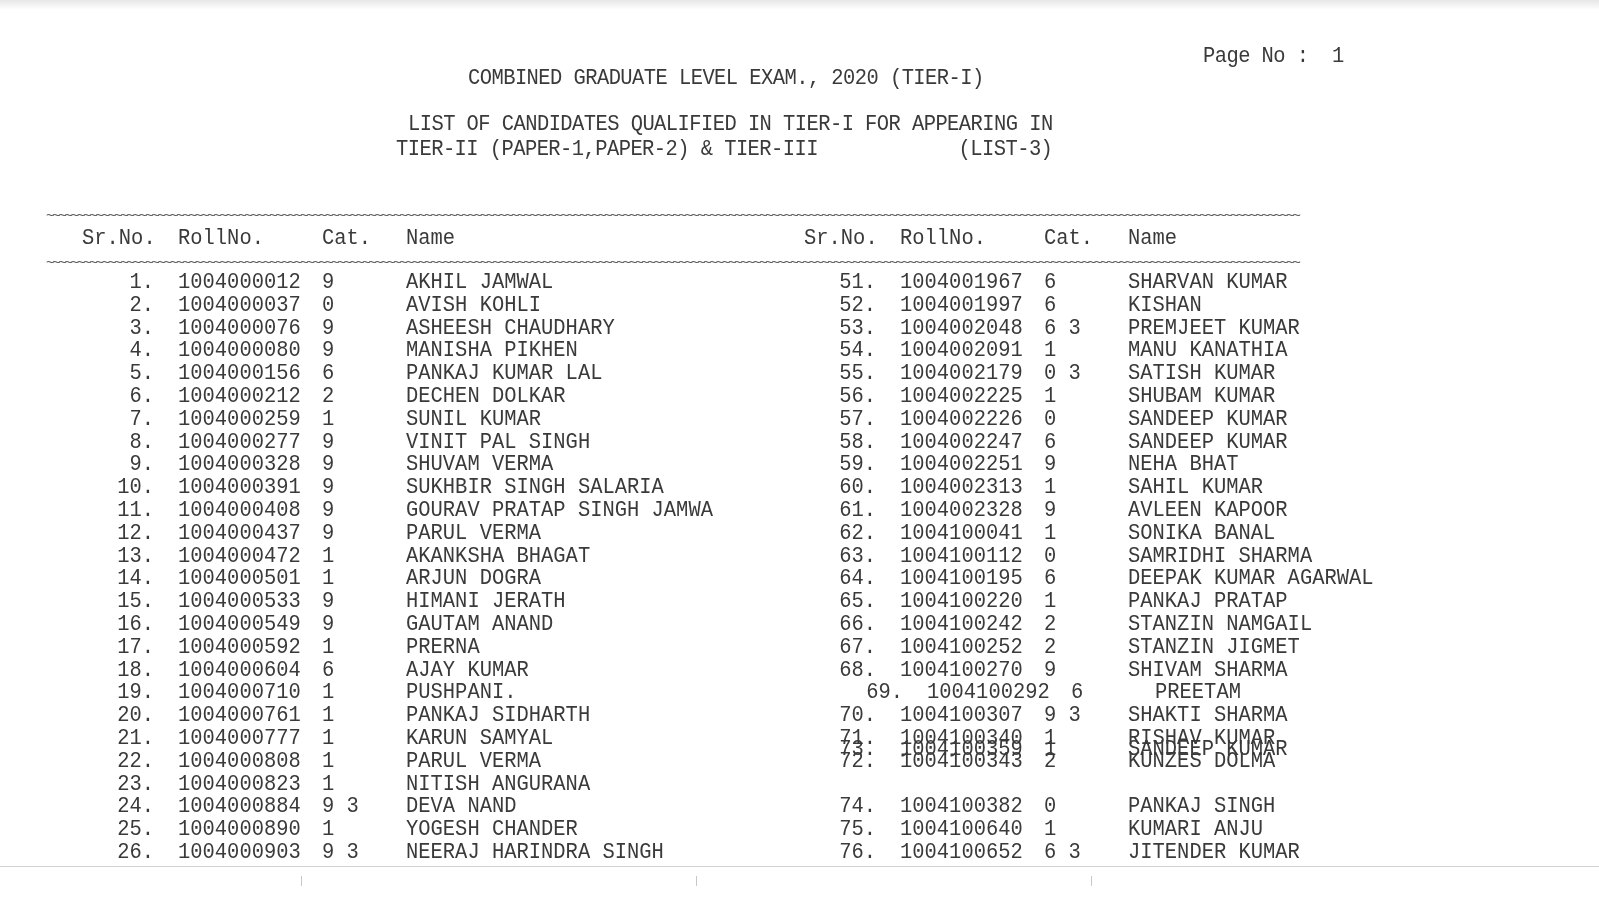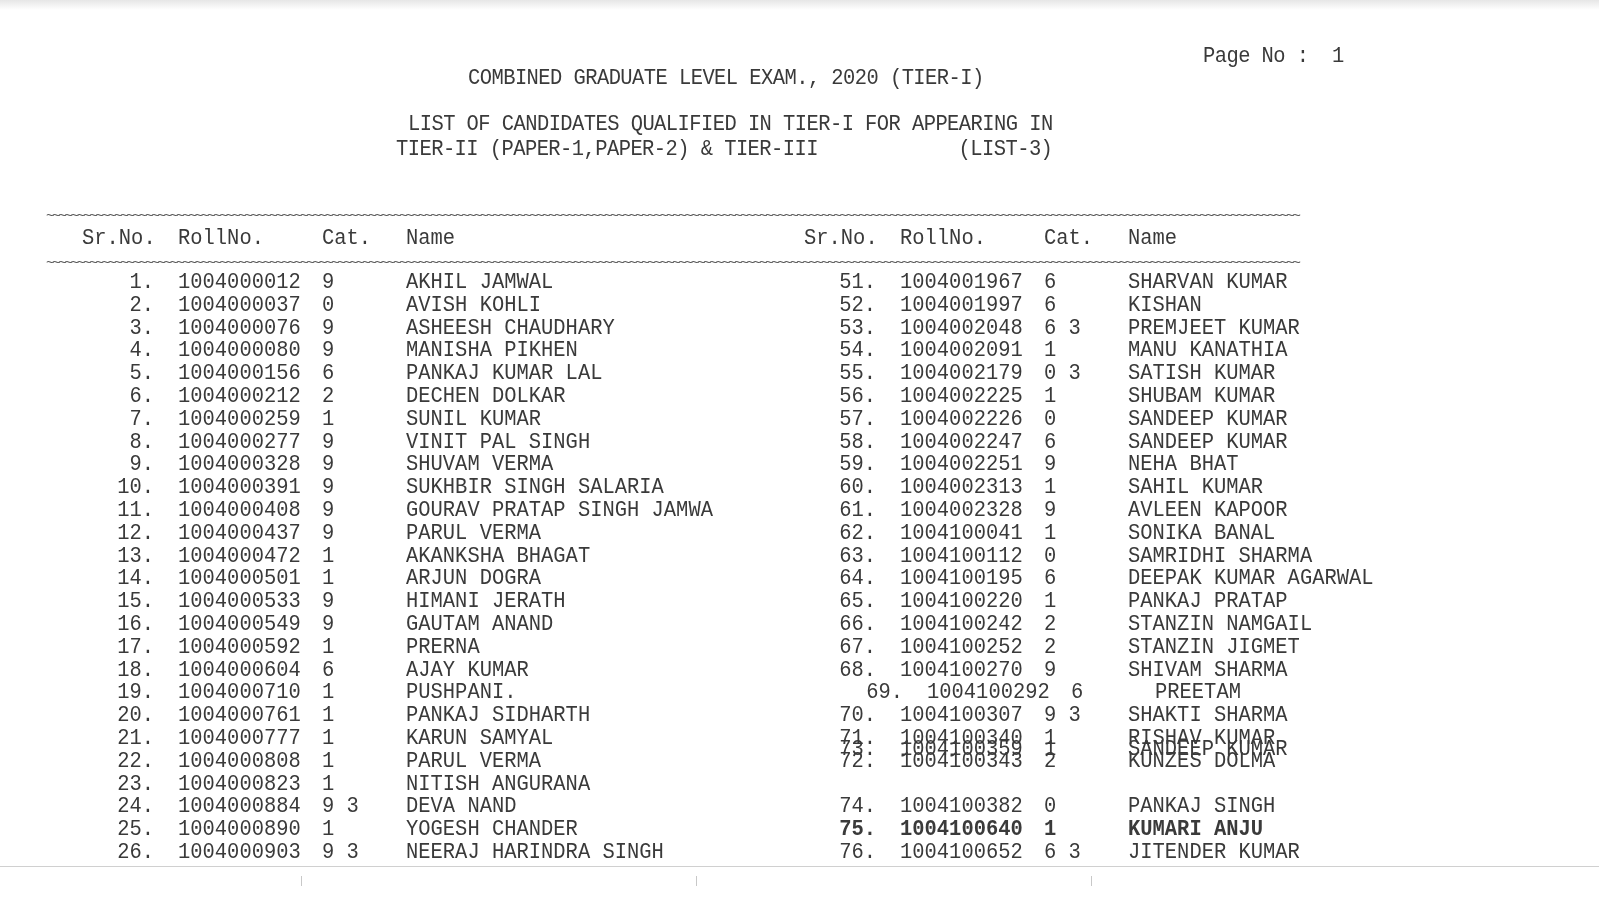--- a/index.html
+++ b/index.html
@@ -106,21 +106,21 @@
       <div class="row" style="top: 591px; left: 0px; width: 1599px;"><span class="sr" style="left: 806px;">65.</span><span style="left: 900px;">1004100220</span><span style="left: 1044px;">1</span><span style="left: 1128px;">PANKAJ PRATAP</span></div>
       <div class="row" style="top: 614px; left: 0px; width: 1599px;"><span class="sr" style="left: 806px;">66.</span><span style="left: 900px;">1004100242</span><span style="left: 1044px;">2</span><span style="left: 1128px;">STANZIN NAMGAIL</span></div>
       <div class="row" style="top: 637px; left: 0px; width: 1599px; padding-left: 41px;"><span class="sr" style="left: 806px;">67.</span><span style="left: 900px;">1004100252</span><span style="left: 1044px;">2</span><span style="left: 1128px;">STANZIN JIGMET</span></div>
       <div class="row" style="top: 660px; left: 0px; width: 1599px;"><span class="sr" style="left: 806px;">68.</span><span style="left: 900px;">1004100270</span><span style="left: 1044px;">9</span><span style="left: 1128px;">SHIVAM SHARMA</span></div>
       <div class="row" style="top: 682px; left: 0px; width: 1599px; margin-left: 27px;"><span class="sr" style="left: 806px;">69.</span><span style="left: 900px;">1004100292</span><span style="left: 1044px;">6</span><span style="left: 1128px;">PREETAM</span></div>
       <div class="row" style="top: 705px; left: 0px; width: 1599px;"><span class="sr" style="left: 806px;">70.</span><span style="left: 900px;">1004100307</span><span style="left: 1044px;">9 3</span><span style="left: 1128px;">SHAKTI SHARMA</span></div>
       <div class="row" style="top: 728px; left: 0px; width: 1599px;"><span class="sr" style="left: 806px;">71.</span><span style="left: 900px;">1004100340</span><span style="left: 1044px;">1</span><span style="left: 1128px;">RISHAV KUMAR</span></div>
       <div class="row" style="top: 751px; left: 0px; width: 1599px;"><span class="sr" style="left: 806px;">72.</span><span style="left: 900px;">1004100343</span><span style="left: 1044px;">2</span><span style="left: 1128px;">KUNZES DOLMA</span></div>
       <div class="row" style="top: 739px; left: 0px; width: 1397px;"><span class="sr" style="left: 806px;">73.</span><span style="left: 900px;">1004100359</span><span style="left: 1044px;">1</span><span style="left: 1128px;">SANDEEP KUMAR</span></div>
       <div class="row" style="top: 796px; left: 0px; width: 1599px;"><span class="sr" style="left: 806px;">74.</span><span style="left: 900px;">1004100382</span><span style="left: 1044px;">0</span><span style="left: 1128px;">PANKAJ SINGH</span></div>
-      <div class="row" style="top: 819px; left: 0px; width: 1599px; font-weight: bold;"><span class="sr" style="left: 806px;">75.</span><span style="left: 900px;">1004100640</span><span style="left: 1044px;">1</span><span style="left: 1128px;">KUMARI ANJU</span></div>
+      <div class="row" style="top: 819px; left: 0px; width: 1599px;"><span class="sr" style="left: 806px;">75.</span><span style="left: 900px;">1004100640</span><span style="left: 1044px;">1</span><span style="left: 1128px;">KUMARI ANJU</span></div>
       <div class="row" style="top: 842px; left: 0px; width: 1599px;"><span class="sr" style="left: 806px;">76.</span><span style="left: 900px;">1004100652</span><span style="left: 1044px;">6 3</span><span style="left: 1128px;">JITENDER KUMAR</span></div>
     </div>
 </div>
 
 <div class="bottom-line"></div>
 <div class="bottom-area"></div>
 <div class="tick" style="left:301px;"></div>
 <div class="tick" style="left:696px;"></div>
 <div class="tick" style="left:1091px;"></div>
 

